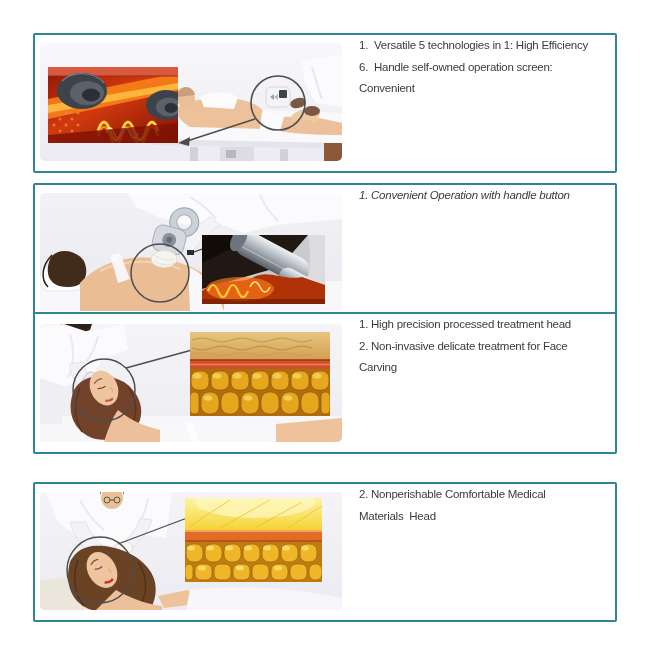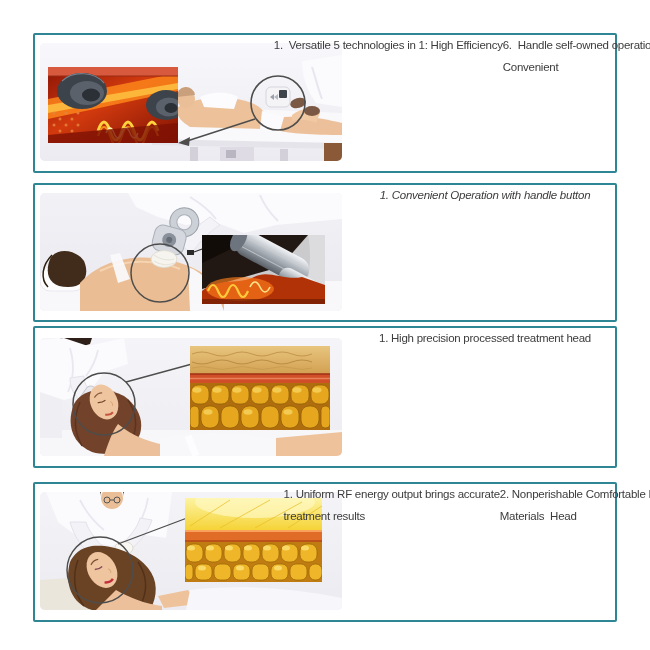--- a/index.html
+++ b/index.html
@@ -6,31 +6,31 @@
   .canvas {
     position:relative; width:650px; height:650px; background:#ffffff;
     font-family:"Liberation Sans", sans-serif; overflow:hidden;
   }
   .panel {
     position:absolute; left:33px; width:584px; box-sizing:border-box;
     border:2px solid #2e8594; border-radius:2px; background:#ffffff;
   }
   #panel-1 { top:33px;  height:140px; }
   #panel-2 { top:183px; height:139px;font-style:italic; }
-  #panel-3 { top:326px; height:142px;text-decoration:underline; }
+  #panel-3 { top:312px; height:142px;text-decoration:underline; }
   #panel-4 { top:482px; height:140px; }
   .photo {
     position:absolute; left:5px; top:8px; width:302px; height:118px;
     border-radius:5px; overflow:hidden; background:#f1f0f5;
   }
   #panel-3 .photo { top:10px; }
   .photo svg { display:block; }
   .feature {
     position:absolute; left:324px; right:4px; top:0; bottom:0;
-    display:flex; justify-content:center;
+    display:flex; flex-direction:column; justify-content:flex-start;
   }
   .feature p {
     margin:0; font-size:11.5px; letter-spacing:-0.25px; line-height:21.5px;
     color:#3c3c3c; white-space:pre;
   }
 </style>
 </head>
 <body>
 
 <div class="canvas">
@@ -294,20 +294,22 @@
             <ellipse cx="277" cy="52" rx="4.5" ry="2.8"></ellipse>
               <ellipse cx="168" cy="74" rx="4.5" ry="2.8"></ellipse>
             <ellipse cx="208" cy="74" rx="4.5" ry="2.8"></ellipse>
               <ellipse cx="248" cy="74" rx="4.5" ry="2.8"></ellipse>
           </g>
         </g>
       </svg>
     </div>
     <div class="feature">
       <p>1. High precision processed treatment head</p>
+      <p>2. Non-invasive delicate treatment for Face
+Carving</p>
     </div>
   </section>
 
   <section class="panel" id="panel-4">
     <div class="photo">
       <svg width="302" height="118" viewBox="0 0 302 118" xmlns="http://www.w3.org/2000/svg">
         <defs>
           <linearGradient id="p4bg" x1="0" y1="0" x2="0" y2="1">
             <stop offset="0" stop-color="#f4f3f7"></stop>
               <stop offset="1" stop-color="#ecebf1"></stop>
@@ -393,20 +395,18 @@
               <ellipse cx="246" cy="56" rx="4" ry="2.5"></ellipse>
             <ellipse cx="265" cy="56" rx="4" ry="2.5"></ellipse>
               <ellipse cx="162" cy="76" rx="4" ry="2.5"></ellipse>
             <ellipse cx="200" cy="76" rx="4" ry="2.5"></ellipse>
               <ellipse cx="238" cy="76" rx="4" ry="2.5"></ellipse>
           </g>
         </g>
       </svg>
     </div>
     <div class="feature">
-      <p>1. Uniform RF energy output brings accurate
-treatment results</p>
       <p>2. Nonperishable Comfortable Medical
 Materials  Head</p>
     </div>
   </section>
 
 </div>
 
 </body></html>

